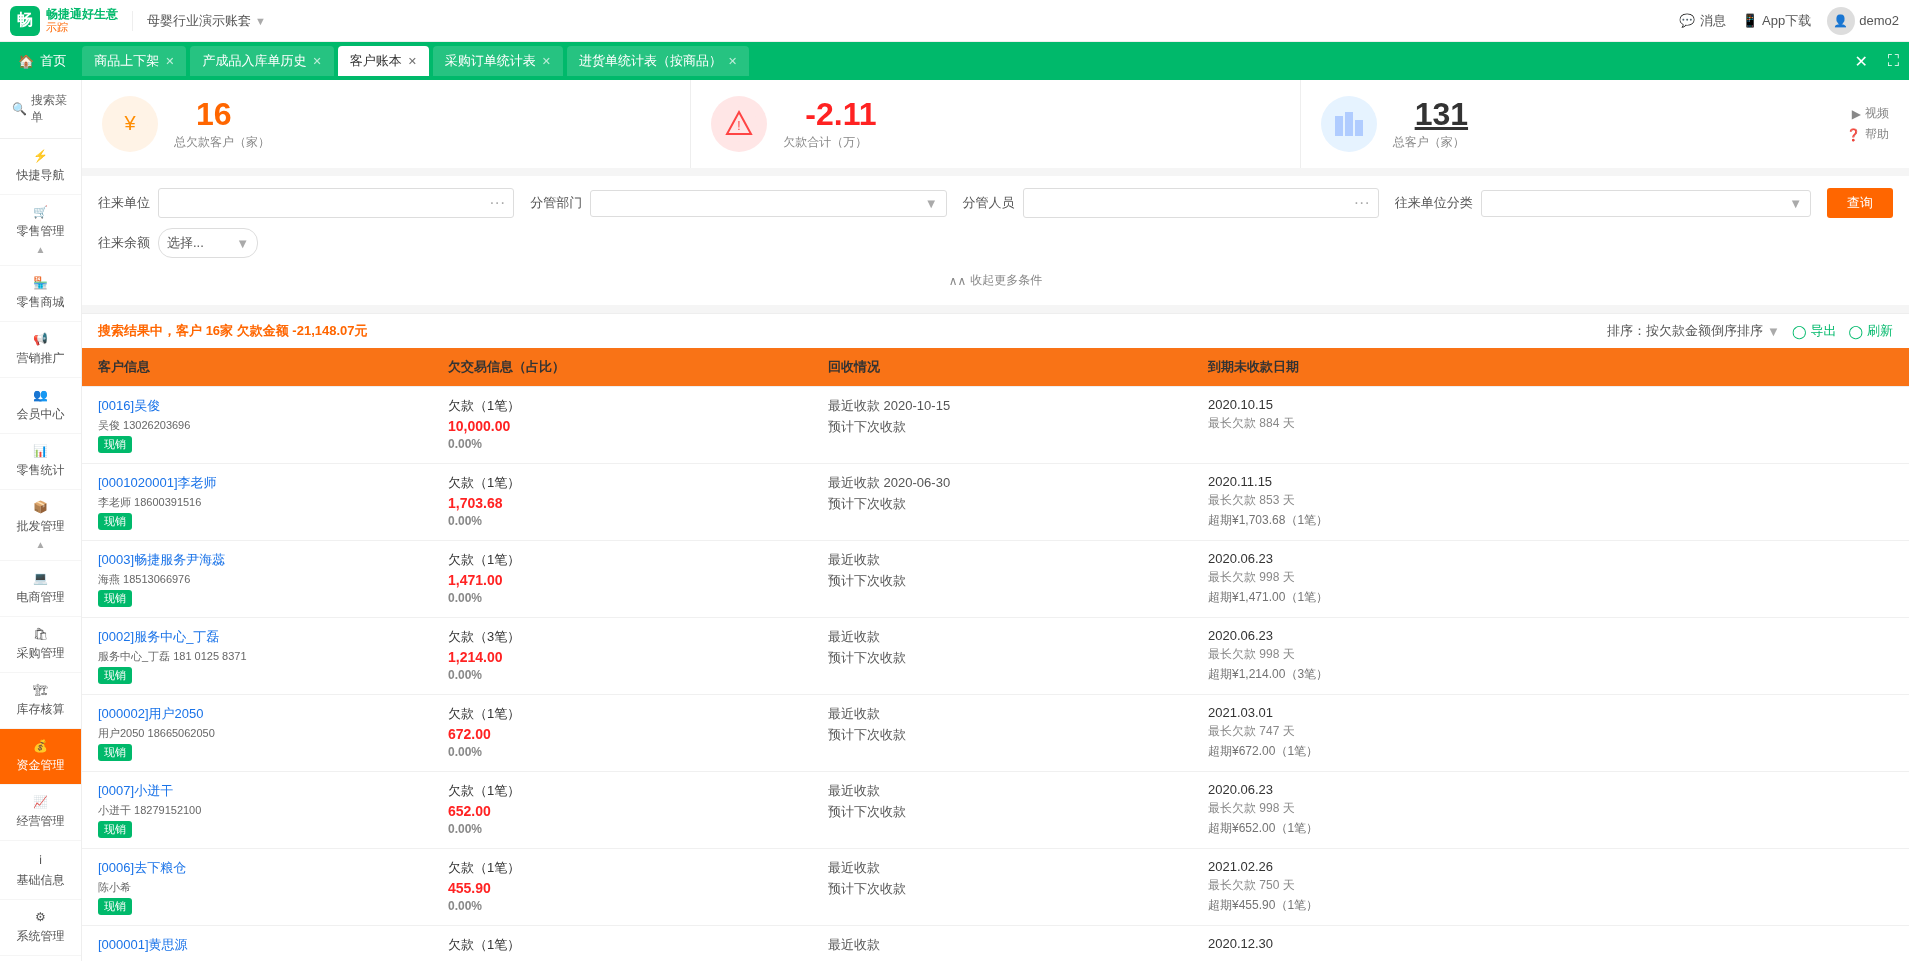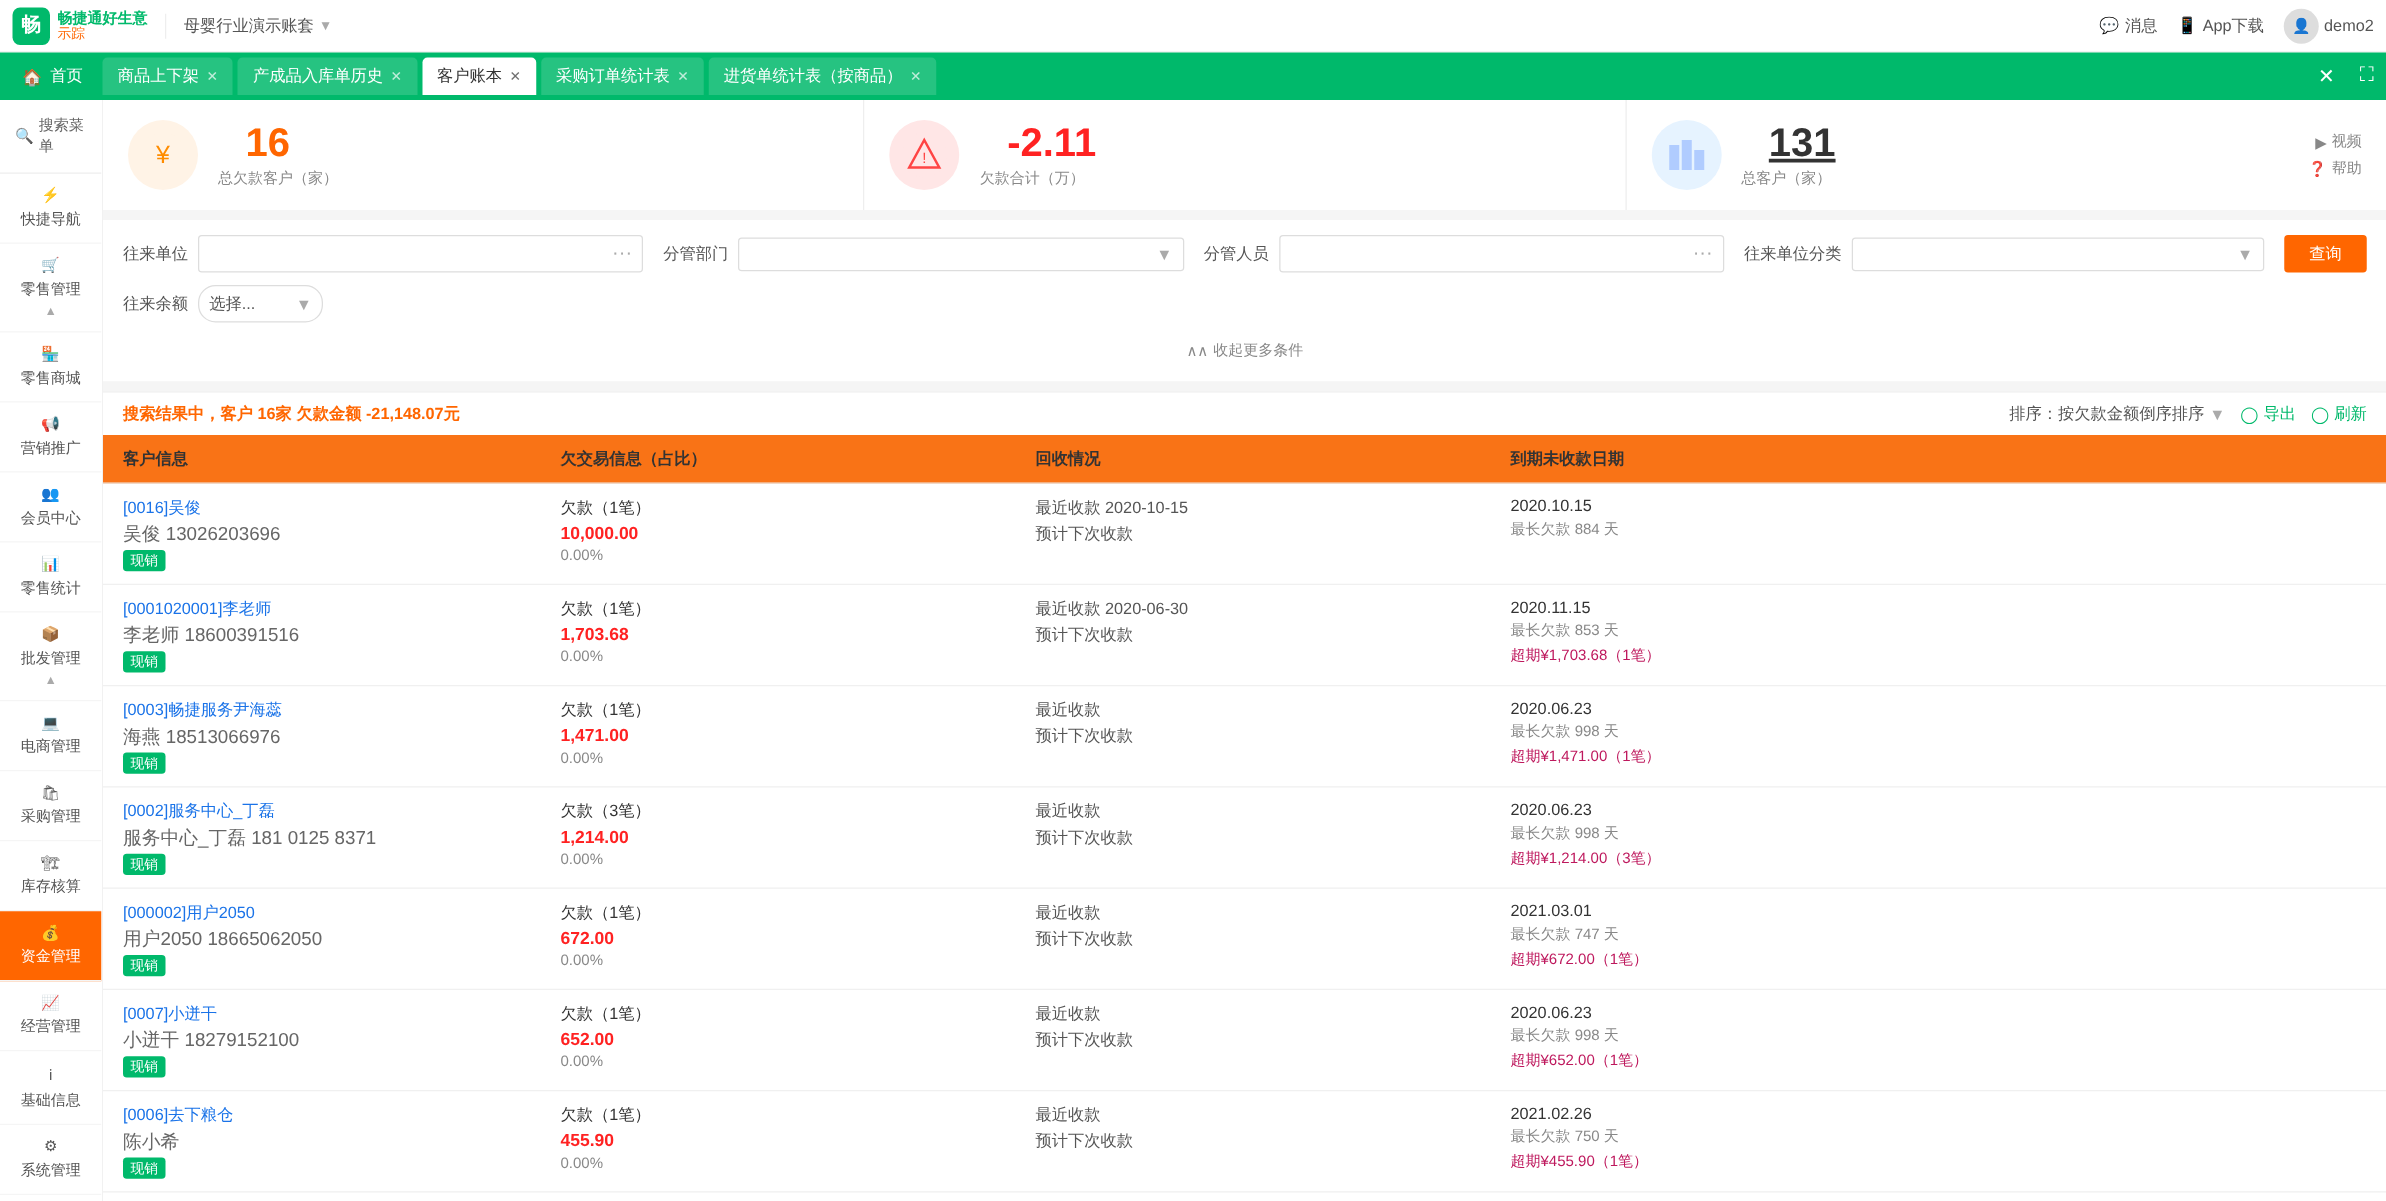--- a/index.html
+++ b/index.html
@@ -72,30 +72,30 @@
     .result-actions { display: flex; align-items: center; gap: 12px; color: #555; font-size: 13px; }
     .result-sort { display: flex; align-items: center; gap: 4px; cursor: pointer; }
     .result-btn { display: flex; align-items: center; gap: 4px; cursor: pointer; color: #00b96b; }
 
     
     .table-container { background: #fff; }
     .table-header { display: grid; grid-template-columns: 350px 380px 380px 1fr; padding: 10px 16px; border-bottom: 1px solid #eee; font-weight: bold; font-size: 13px; color: #333; background: #f97316; }
     .table-row { display: grid; grid-template-columns: 350px 380px 380px 1fr; padding: 10px 16px; border-bottom: 1px solid #f0f0f0; align-items: start; }
     .customer-info { display: flex; flex-direction: column; gap: 3px; }
     .customer-name { color: #1a73e8; font-size: 13px; cursor: pointer; text-decoration: none; }
-    .customer-phone { font-size: 15px; color: #666; }
+    .customer-phone { font-size: 11px; color: #666; }
     .status-badge { display: inline-block; background: #00b96b; color: #fff; border-radius: 3px; padding: 1px 6px; font-size: 11px; width: fit-content; }
     .debt-info { display: flex; flex-direction: column; gap: 3px; }
     .debt-label { font-size: 13px; color: #333; }
     .debt-amount { font-size: 14px; color: #ff2222; font-weight: bold; }
-    .debt-percent { font-size: 12px; color: #888; }
+    .debt-percent { font-size: 12px; color: #888; font-weight: bold; }
     .recovery-info { display: flex; flex-direction: column; gap: 3px; font-size: 13px; color: #555; }
     .overdue-info { display: flex; flex-direction: column; gap: 3px; font-size: 13px; color: #555; }
     .overdue-date { color: #333; }
-    .overdue-link { color: #be185d; font-size: 12px; cursor: pointer; }
+    .overdue-link { color: #737373; font-size: 12px; cursor: pointer; }
     .overdue-days { color: #888; font-size: 12px; }
 
     
     .filter-select-small { border: 1px solid #ddd; border-radius: 14px; padding: 5px 8px; font-size: 13px; color: #555; display: flex; align-items: center; justify-content: space-between; cursor: pointer; background: #fff; min-width: 100px; }
   </style>
 </head>
 <body>
 
 <div class="top-bar">
   <div class="logo-area">

